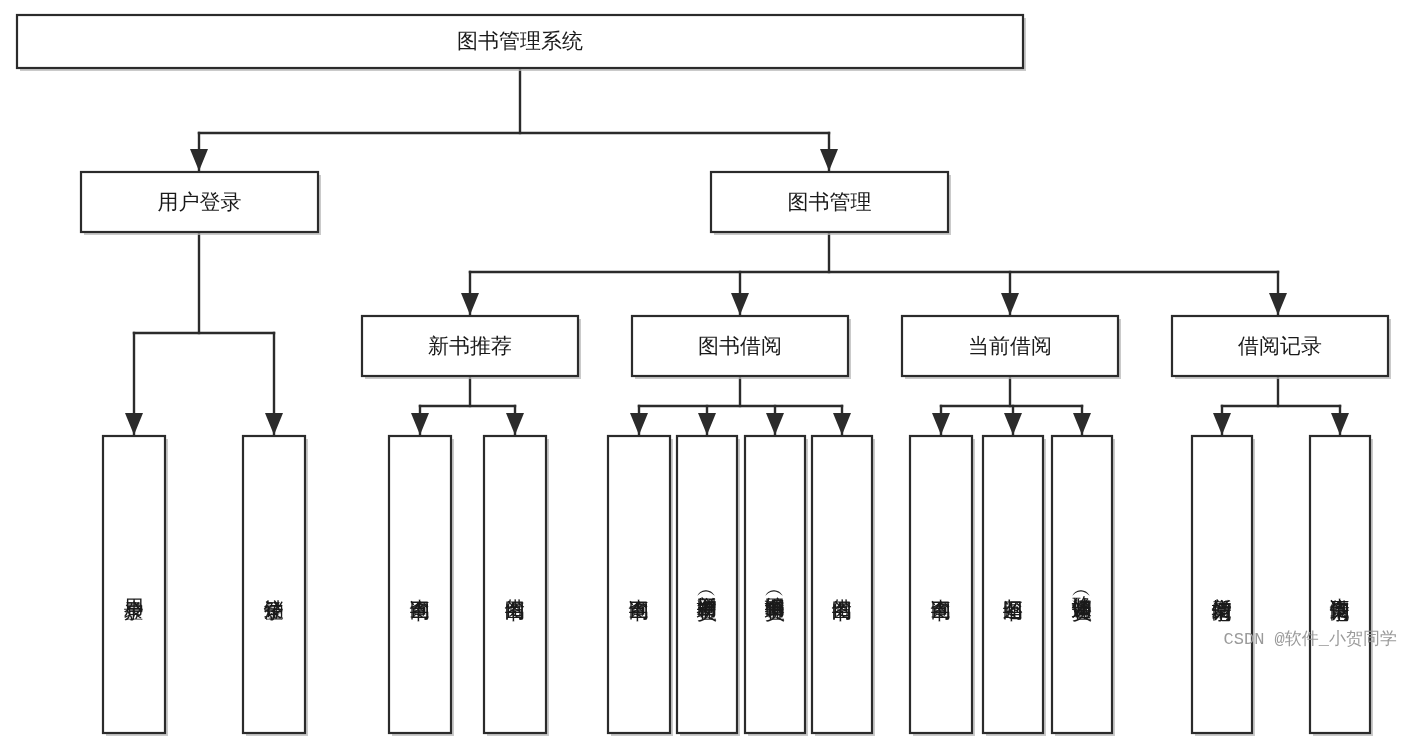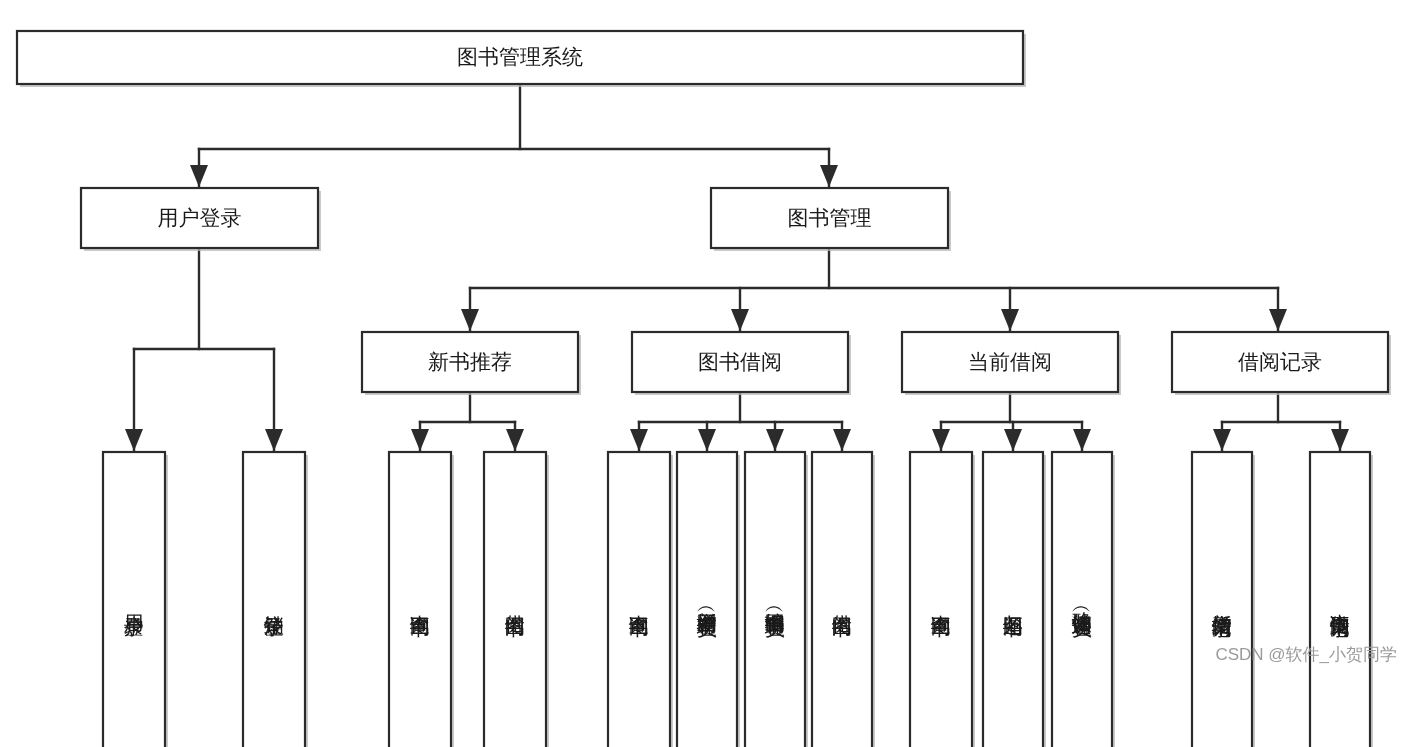--- a/index.html
+++ b/index.html
@@ -10,21 +10,21 @@
   body {
     width: 1405px;
     height: 747px;
     font-family: "Liberation Sans", "DejaVu Sans", sans-serif;
     overflow: hidden;
     position: relative;
   }
   #diagram-root {
     position: absolute;
     left: 0;
-    top: 16px;
+    top: 0;
     width: 1405px;
     height: 654px;
     border-radius: 8px;
   }
   svg.tree {
     display: block;
     width: 1405px;
     height: 747px;
   }
   .node-box {
@@ -69,21 +69,21 @@
     line-height: 1.12;
     color: #1a1a1a;
     letter-spacing: 1px;
     white-space: nowrap;
     text-align: center;
   }
   .watermark {
     position: absolute;
     right: 8px;
     bottom: 4px;
-    font-family: Liberation Sans, sans-serif;
+    font-family: Liberation Mono, monospace;
     font-size: 17px;
     color: #9a9a9a;
     white-space: nowrap;
     pointer-events: none;
   }
 </style>
 </head>
 <body>
 
 <div id="diagram-root">

